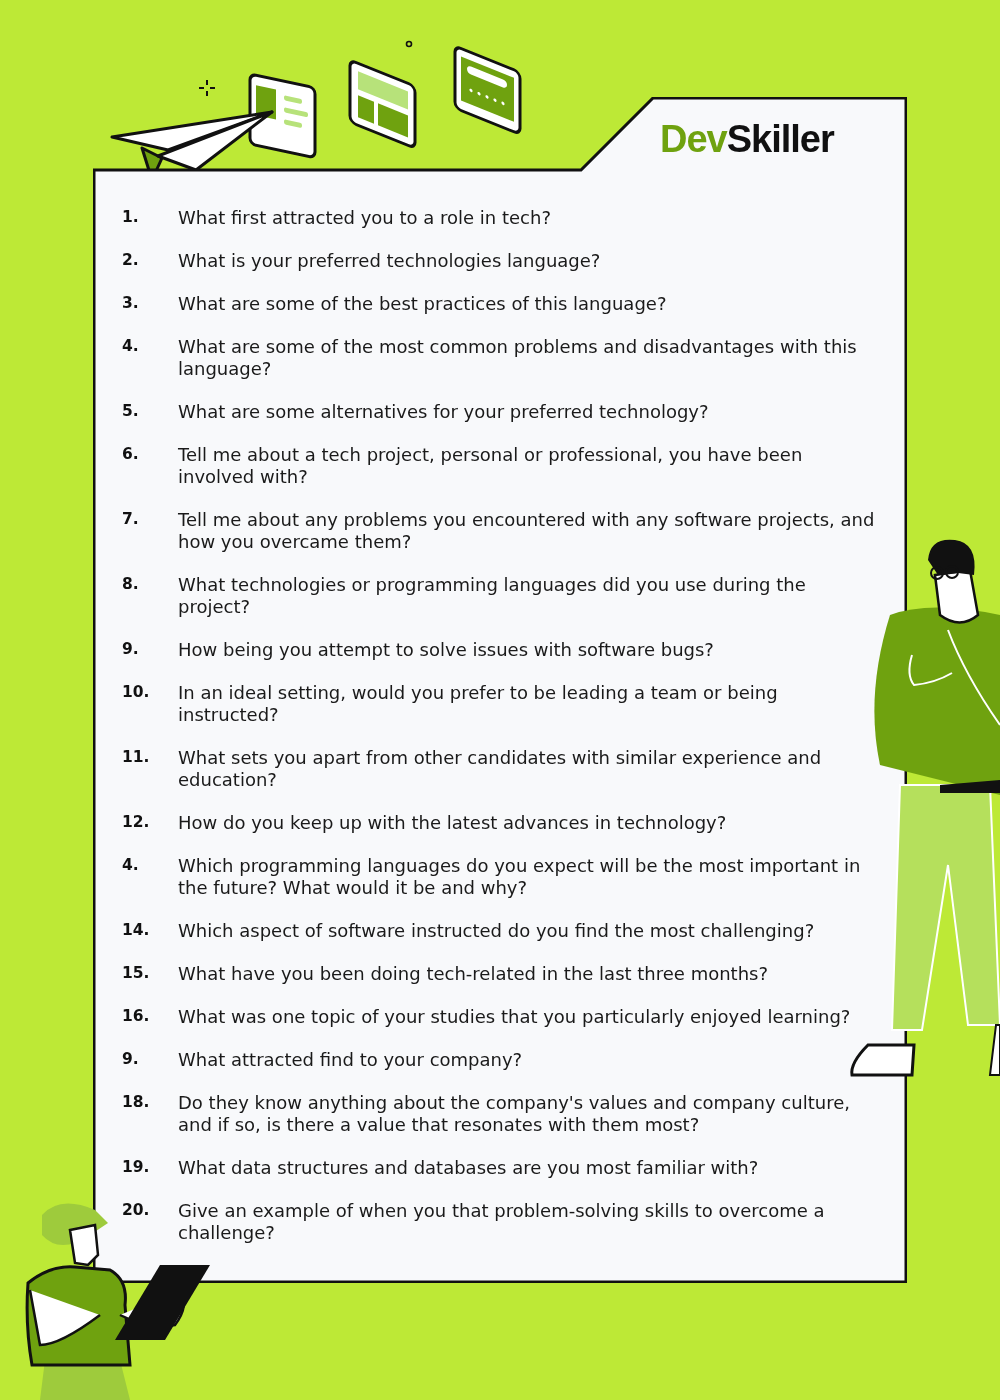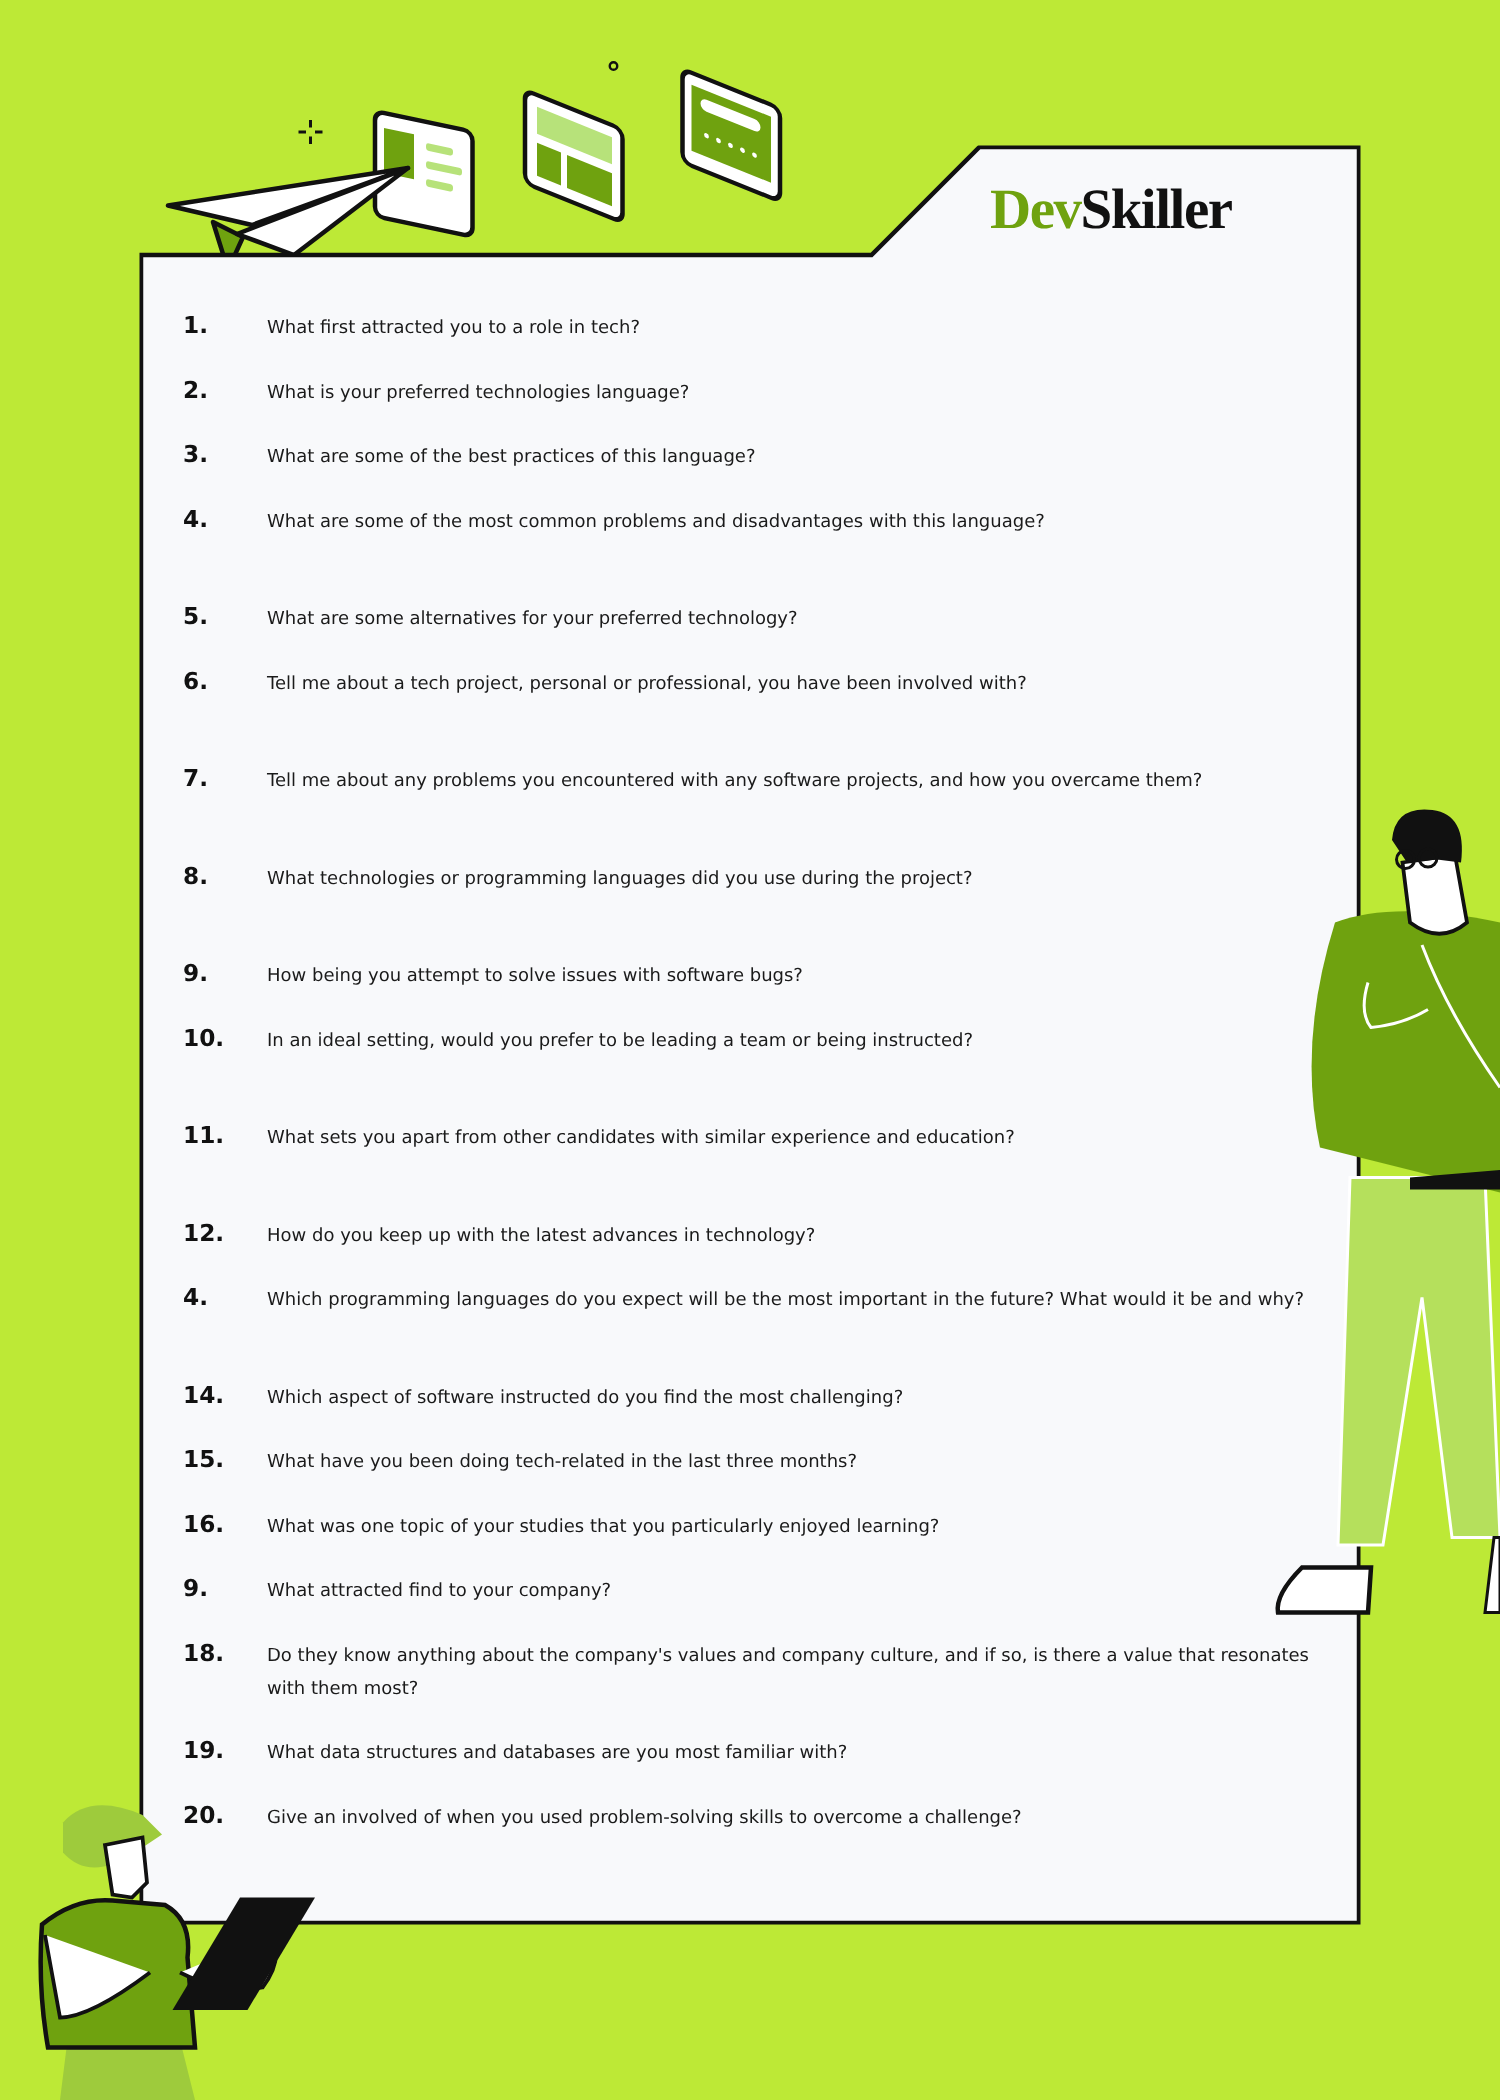--- a/index.html
+++ b/index.html
@@ -7,34 +7,34 @@
     width: 1000px; height: 1400px; position: relative; overflow: hidden;
     background: #bde936;
     font-family: "DejaVu Sans", sans-serif;
   }
   .card {
     position: absolute; left: 93px; top: 97px; width: 814px; height: 1186px;
   }
   .card svg.frame { position: absolute; left: 0; top: 0; }
   .logo {
     position: absolute; left: 660px; top: 118px;
-    font-family: Liberation Serif, serif; font-weight: bold;
+    font-family: Liberation Sans, sans-serif; font-weight: bold;
     font-size: 38px; letter-spacing: -1px;
   }
   .logo .dev { color: #6fa20f; }
   .logo .skiller { color: #111111; }
   .list { position: absolute; left: 122px; top: 205px; width: 760px; }
   .item { position: absolute; left: 0; width: 760px; }
   .num {
     position: absolute; left: 0; top: 0; font-weight: bold;
     font-family: "DejaVu Sans", sans-serif; font-size: 15.5px; color: #111;
   }
   .q {
     position: absolute; left: 56px; top: -1px; width: 700px;
-    font-family: "DejaVu Sans", sans-serif; font-size: 12px; line-height: 22px;
+    font-family: "DejaVu Sans", sans-serif; font-size: 18px; line-height: 22px;
     color: #1a1a1a;
   }
   .deco { position: absolute; }
 </style>
 </head>
 <body>
 
 <svg class="deco" style="left:100px;top:40px" width="440" height="150" viewBox="0 0 440 150">
 
   <g stroke="#111" stroke-width="2">
@@ -160,21 +160,21 @@
   <div class="item" style="top:888px">
       <span class="num">18.</span>
       <span class="q">Do they know anything about the company's values and company culture, and if so, is there a value that resonates with them most?</span>
     </div>
   <div class="item" style="top:953px">
       <span class="num">19.</span>
       <span class="q">What data structures and databases are you most familiar with?</span>
     </div>
   <div class="item" style="top:996px">
       <span class="num">20.</span>
-      <span class="q">Give an involved of when you used problem-solving skills to overcome a challenge?</span>
+      <span class="q">Give an example of when you that problem-solving skills to overcome a challenge?</span>
     </div>
 </div>
 
 <svg class="deco" style="left:840px;top:535px" width="160" height="550" viewBox="0 0 160 550">
 
   <path d="M60,250 L150,250 L160,490 L128,490 L108,330 L82,495 L52,495 Z" fill="#b5e05c" stroke="#fff" stroke-width="2"></path>
 
   <path d="M28,510 Q10,528 12,540 L72,540 L74,510 Z" fill="#fff" stroke="#111" stroke-width="3"></path>
   <path d="M156,490 L150,540 L160,540 L160,490 Z" fill="#fff" stroke="#111" stroke-width="2"></path>
 

